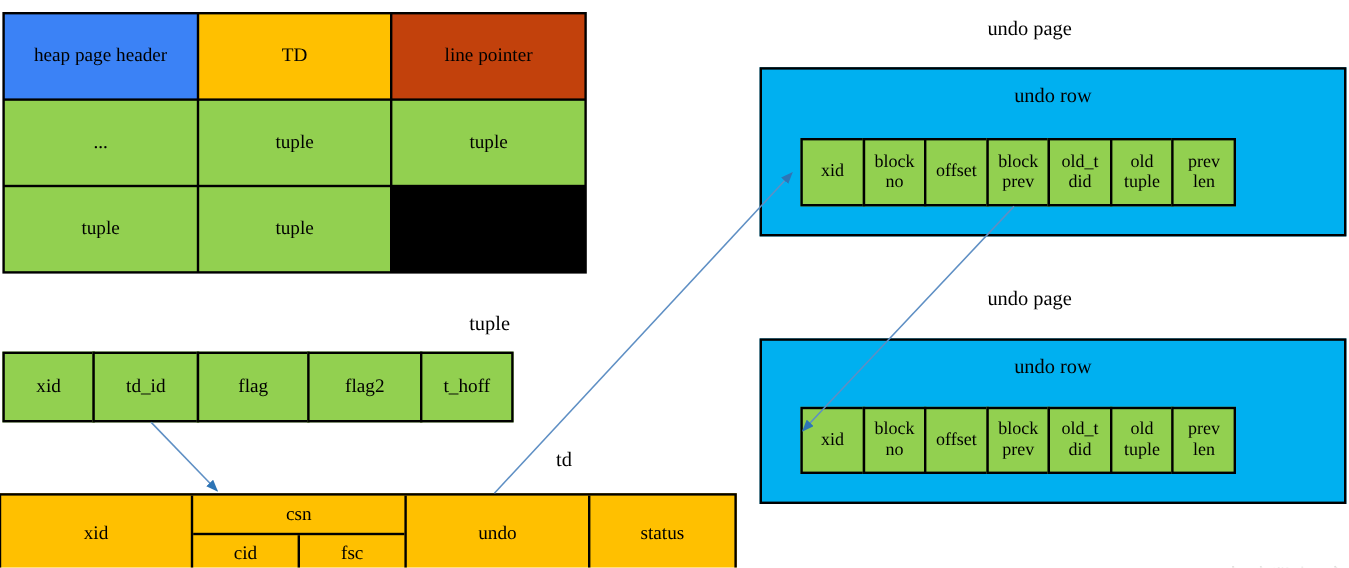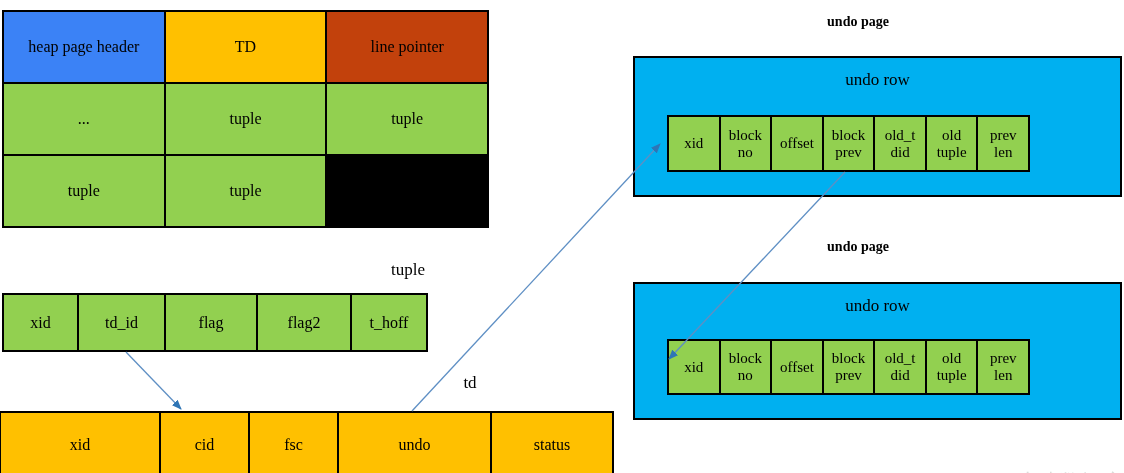--- a/index.html
+++ b/index.html
@@ -73,21 +73,21 @@
   .csn-top   { height: 33px; border-bottom: 2px solid #000; display: flex; align-items: center; justify-content: center; box-sizing: border-box; }
   .csn-sub   { flex: 1; display: flex; }
   .td-cid    { width: 89px; border-right: 2px solid #000; }
   .td-fsc    { flex: 1; }
   .td-undo   { width: 153px; border-right: 2px solid #000; }
   .td-status { flex: 1; }
 
   
   .undo-page-label {
     position: absolute; left: 758px; width: 200px;
-    text-align: center; font-size: 14px; font-weight: bold;
+    text-align: center; font-size: 17px;
   }
   .undo-page-label.p1 { top: 14px; }
   .undo-page-label.p2 { top: 239px; }
   .undo-box {
     position: absolute; left: 633px; width: 489px;
     background: #00B0F0;
     border: 2px solid #000;
     box-sizing: border-box;
   }
   .undo-box.b1 { top: 56px;  height: 141px; }
@@ -145,20 +145,21 @@
     <div class="cell w-tdid">td_id</div>
     <div class="cell w-flag">flag</div>
     <div class="cell w-flag2">flag2</div>
     <div class="cell w-thoff">t_hoff</div>
   </div>
 
   <div class="td-label">td</div>
   <div class="td-table">
     <div class="td-cell td-xid">xid</div>
     <div class="csn-group">
+      <div class="csn-top">csn</div>
       <div class="csn-sub">
         <div class="td-cell td-cid">cid</div>
         <div class="td-cell td-fsc">fsc</div>
       </div>
     </div>
     <div class="td-cell td-undo">undo</div>
     <div class="td-cell td-status">status</div>
   </div>
 
   <div class="undo-page-label p1">undo page</div>

